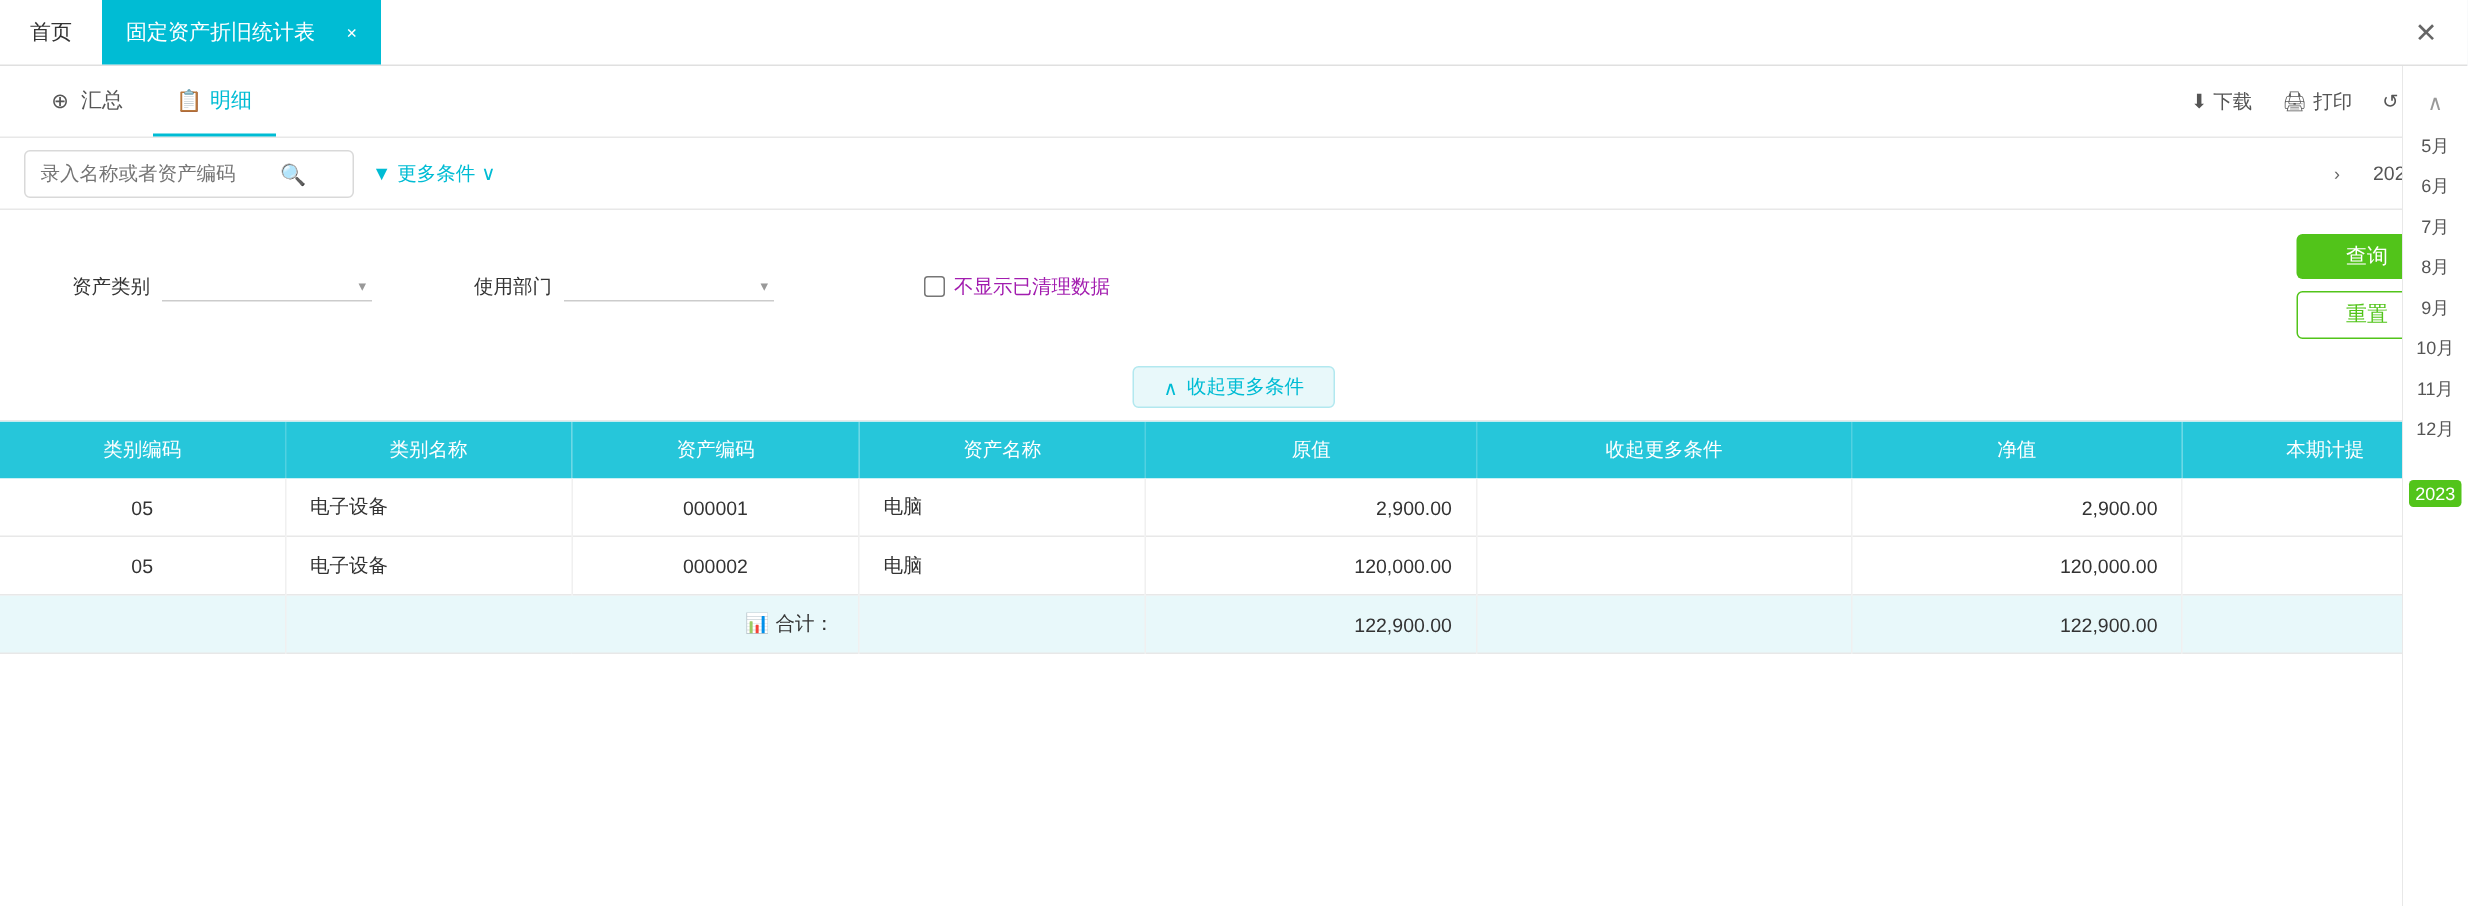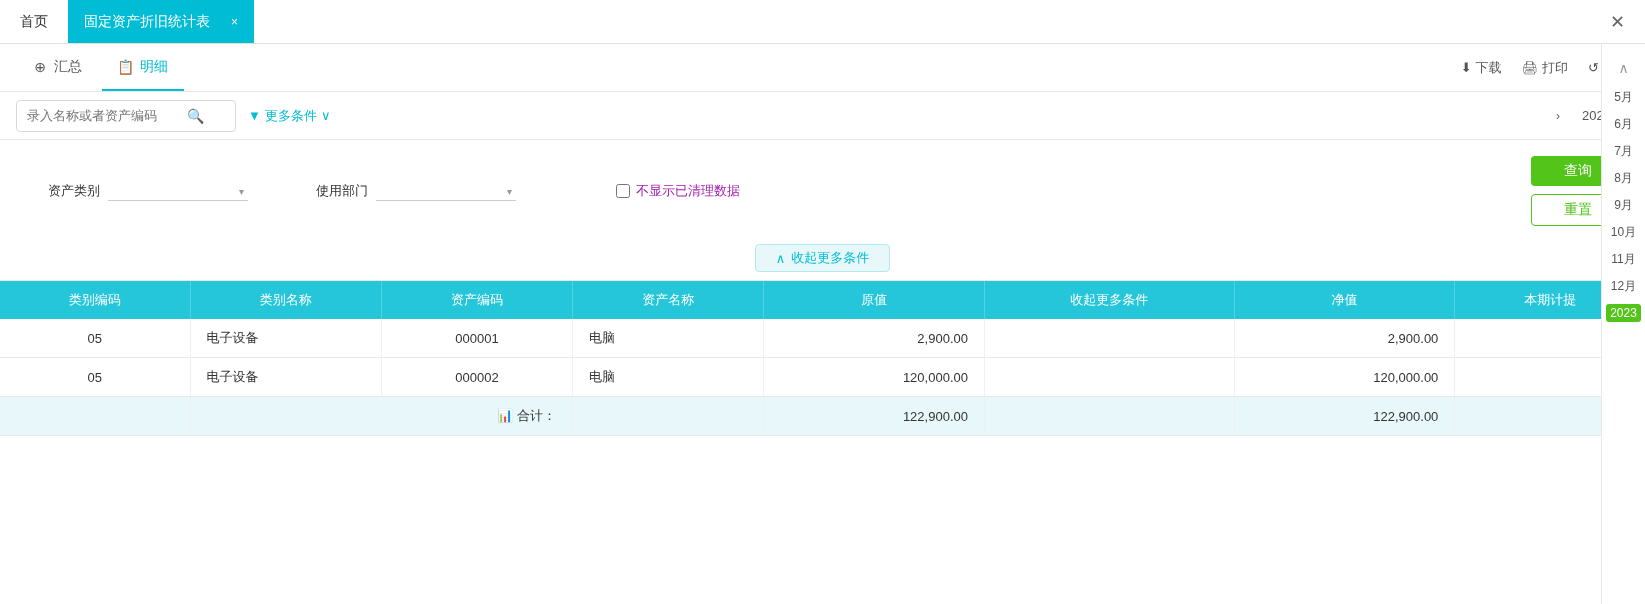--- a/index.html
+++ b/index.html
@@ -369,21 +369,21 @@
       font-size: 12px;
       color: #555;
       cursor: pointer;
     }
     .year-badge {
       background: #52c41a;
       color: #fff;
       border-radius: 3px;
       font-size: 12px;
       padding: 2px 4px;
-      margin-top: 4px;
+      margin-top: 20px;
       cursor: pointer;
     }
   </style>
 </head>
 <body>
 
 <div class="top-nav">
   <div class="nav-home">首页</div>
   <div class="nav-tab">
     <span>固定资产折旧统计表</span>

